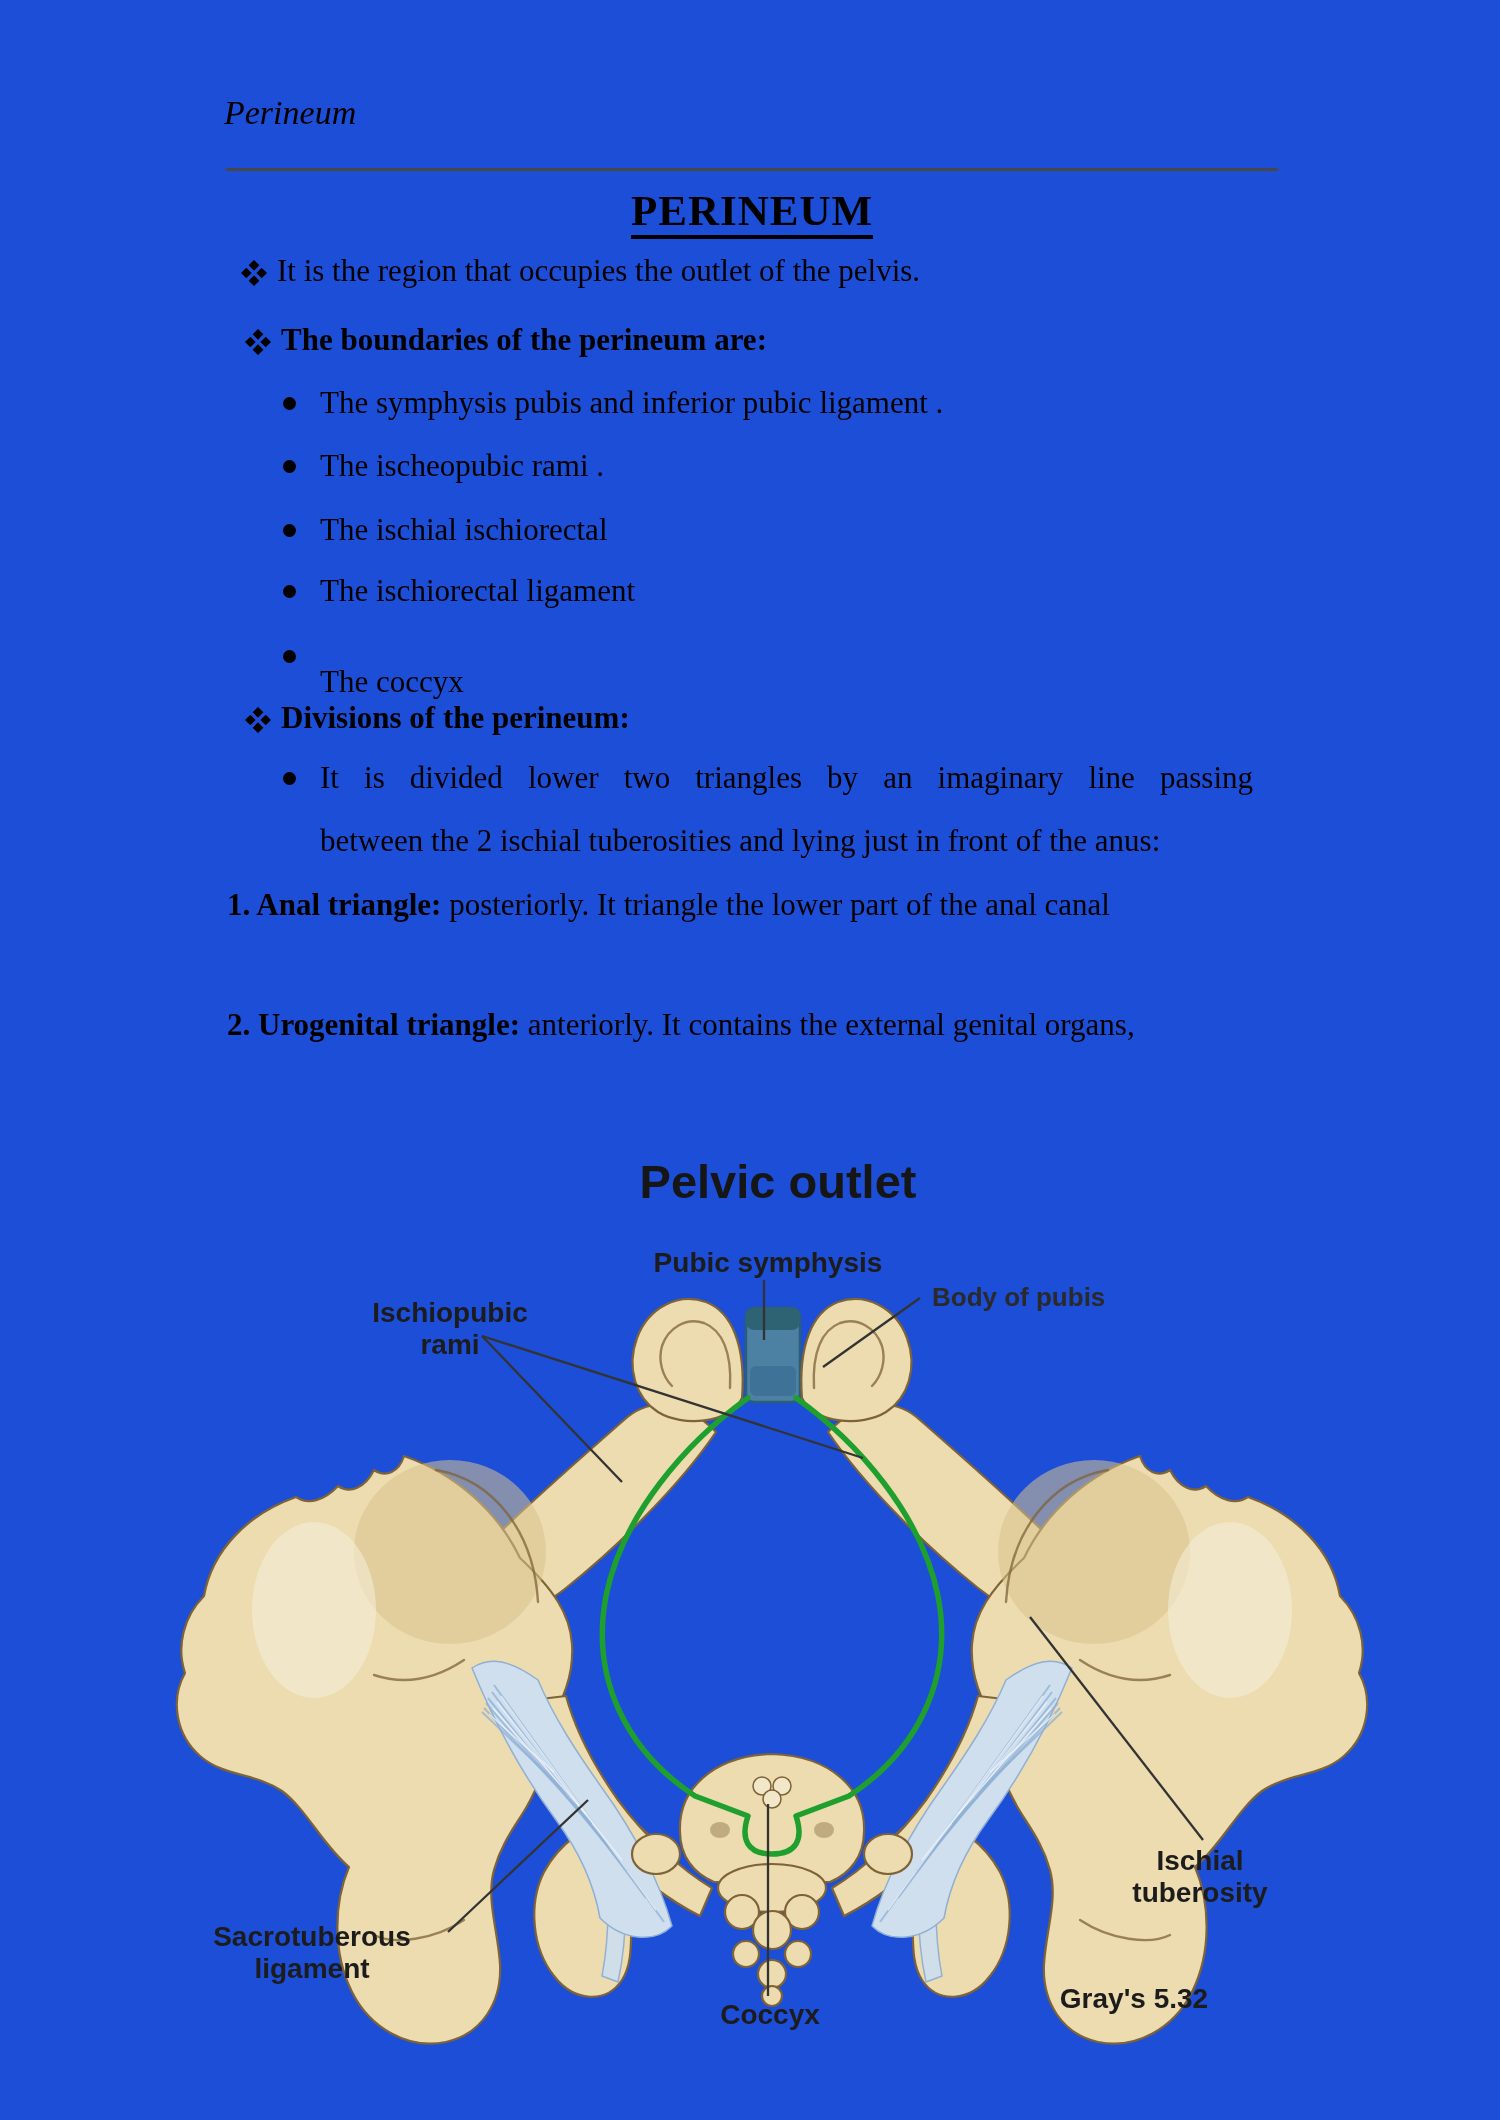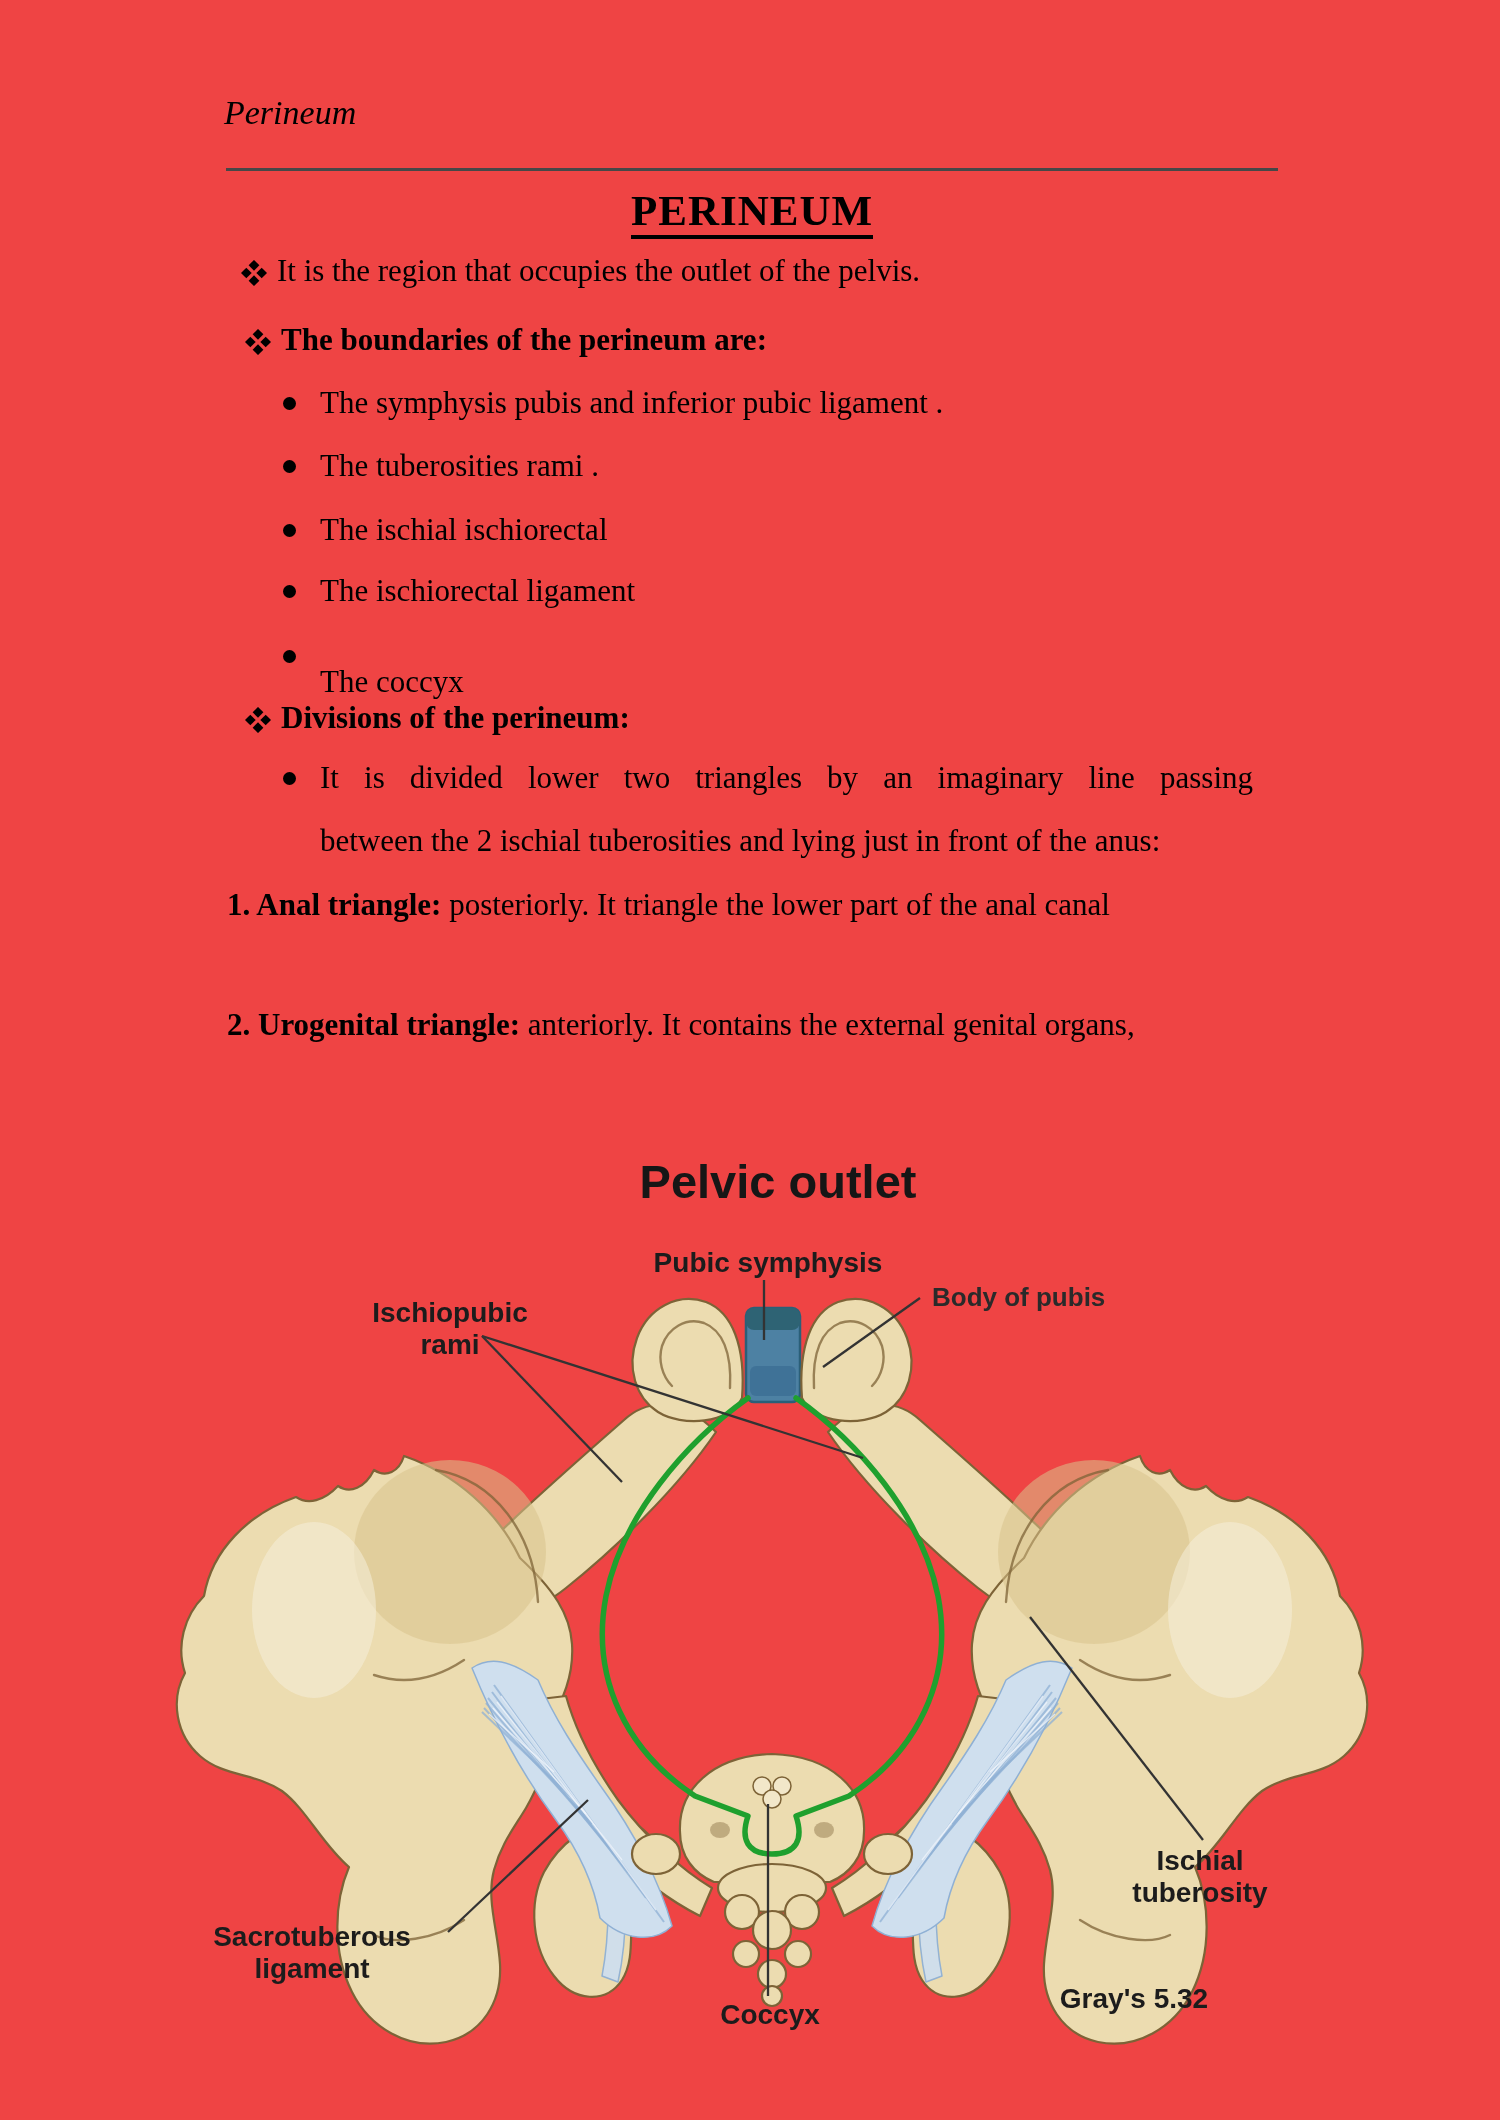--- a/index.html
+++ b/index.html
@@ -1,16 +1,16 @@
 <!DOCTYPE html>
 <html style="--bone: #ecdcb0; --bone_shade: #d9c38c; --bone_outline: #7d6337; --ligament: #cfdfee; --ligament_line: #8fb0d4; --outlet_green: #1fa02e; --symphysis_blue: #4d81a3; --symphysis_dark: #2e6374; --leader: #333333;"><head>
 <meta charset="utf-8">
 <style>
   html,body{margin:0;padding:0;background:#ffffff;}
-  #page{position:relative;width:1500px;height:2120px;background:#ef4444;overflow:hidden;
+  #page{position:relative;width:1500px;height:2120px;background:#1d4ed8;overflow:hidden;
         font-family:"Liberation Serif", serif;color:#000;}
   .abs{position:absolute;}
   #doc-header{left:224px;top:94px;font-size:34px;font-style:italic;}
   #rule{left:226px;top:168px;width:1052px;height:3px;background:#474747;}
   #main-title-wrap{left:226px;top:186px;width:1052px;text-align:center;}
   #main-title-wrap span{font-size:43px;font-weight:bold;letter-spacing:1px;
         border-bottom:4px solid #000;padding-bottom:1px;}
   .line{font-size:31px;white-space:nowrap;}
   .b{font-weight:bold;}
   .jline{white-space:normal;text-align:justify;text-align-last:justify;width:933px;}
@@ -76,21 +76,21 @@
   <span class="abs dot-bullet" style="left:283px;top:397px"></span>
   <span class="abs dot-bullet" style="left:283px;top:460px"></span>
   <span class="abs dot-bullet" style="left:283px;top:524px"></span>
   <span class="abs dot-bullet" style="left:283px;top:585px"></span>
   <span class="abs dot-bullet" style="left:283px;top:650px"></span>
   <span class="abs dot-bullet" style="left:283px;top:772px"></span>
 
   <div class="abs line b" style="left:281px;top:322px">The boundaries of the perineum are:</div>
   <div class="abs line" style="left:277px;top:253px">It is the region that occupies the outlet of the pelvis.</div>
   <div class="abs line" style="left:320px;top:385px">The symphysis pubis and inferior pubic ligament .</div>
-  <div class="abs line" style="left:320px;top:448px">The tuberosities rami .</div>
+  <div class="abs line" style="left:320px;top:448px">The ischeopubic rami .</div>
   <div class="abs line" style="left:320px;top:512px">The ischial ischiorectal</div>
   <div class="abs line" style="left:320px;top:573px">The ischiorectal ligament</div>
   <div class="abs line" style="left:320px;top:664px">The coccyx</div>
   <div class="abs line b" style="left:281px;top:700px">Divisions of the perineum:</div>
   <div class="abs line jline" style="left:320px;top:760px">It is divided lower two triangles by an imaginary line passing</div>
   <div class="abs line" style="left:320px;top:823px">between the 2 ischial tuberosities and lying just in front of the anus:</div>
   <div class="abs line" style="left:227px;top:887px"><span class="b">1. Anal triangle:</span><span> posteriorly. It triangle the lower part of the anal canal</span></div>
   <div class="abs line" style="left:227px;top:1007px"><span class="b">2. Urogenital triangle:</span><span> anteriorly. It contains the external genital organs,</span></div>
 
   <svg id="figure-svg" class="abs" width="1230" height="930" viewBox="0 0 1230 930">

